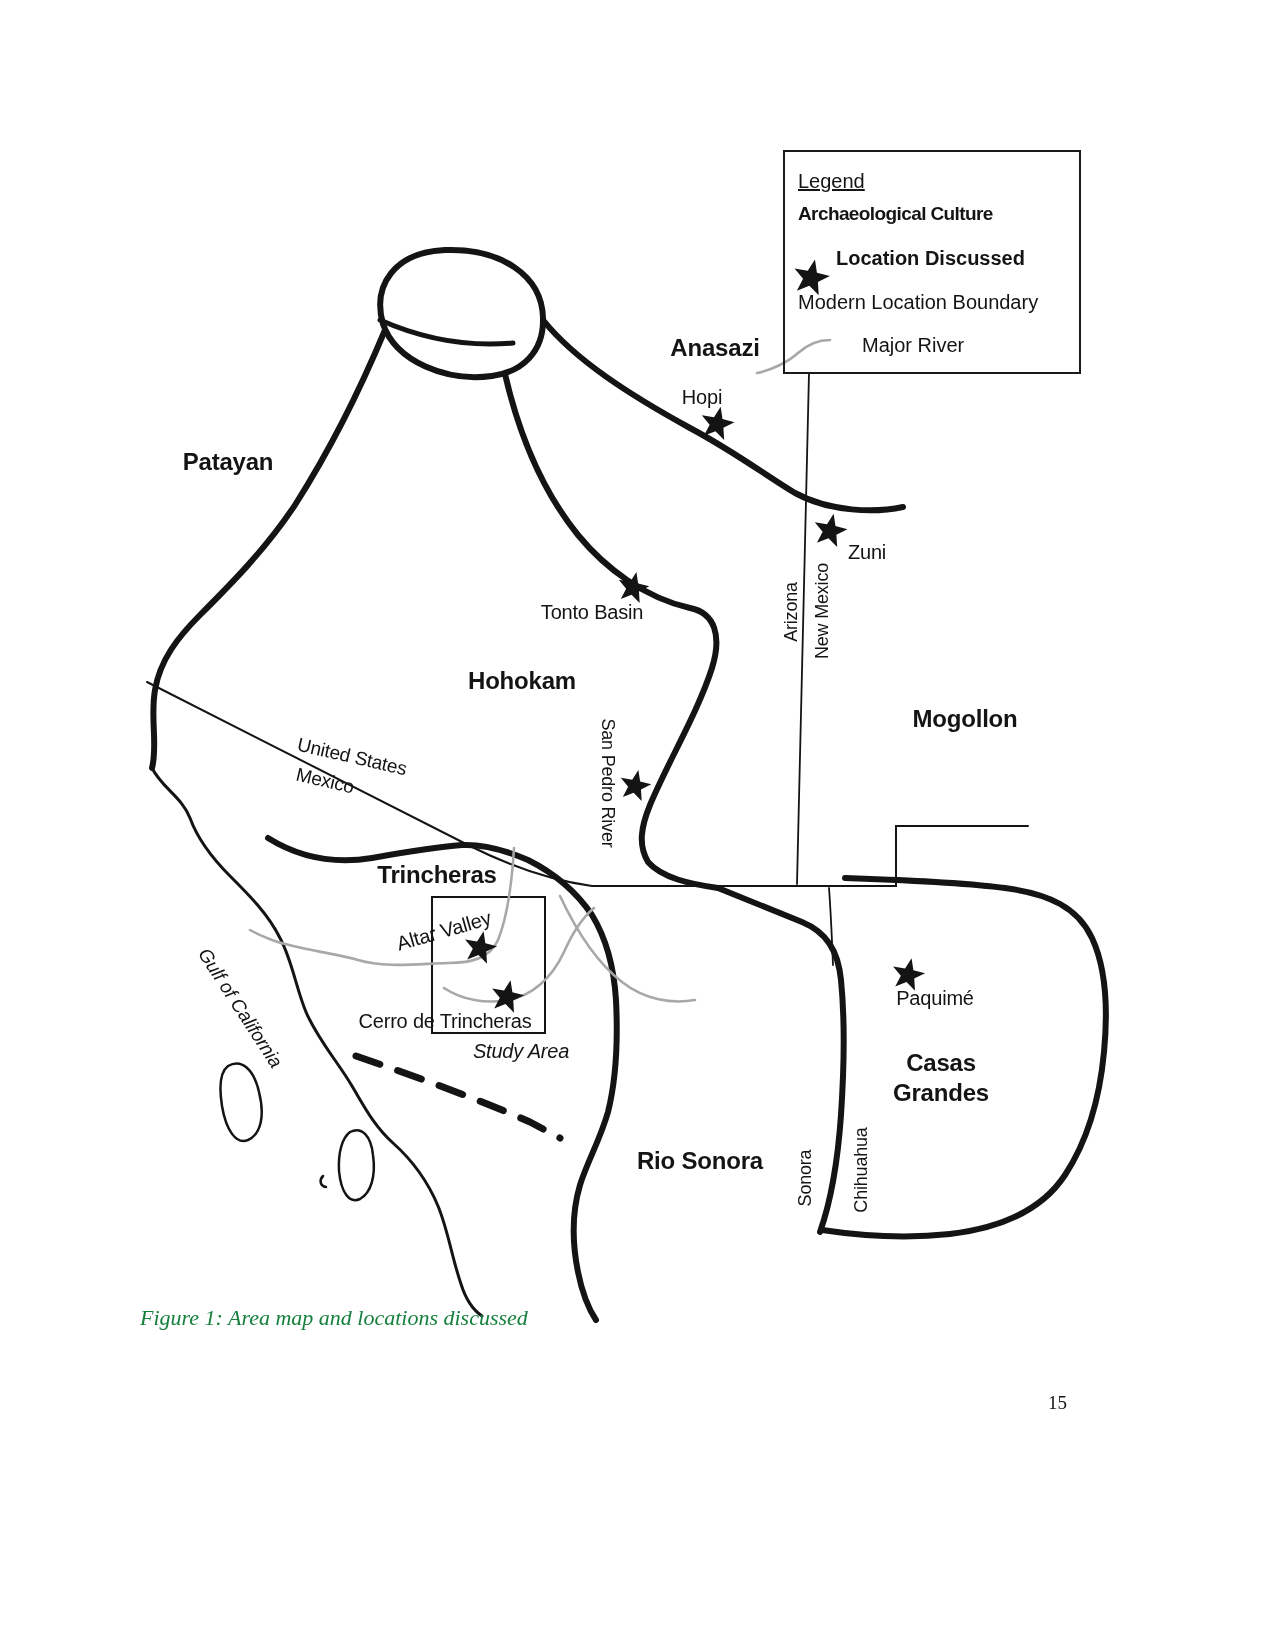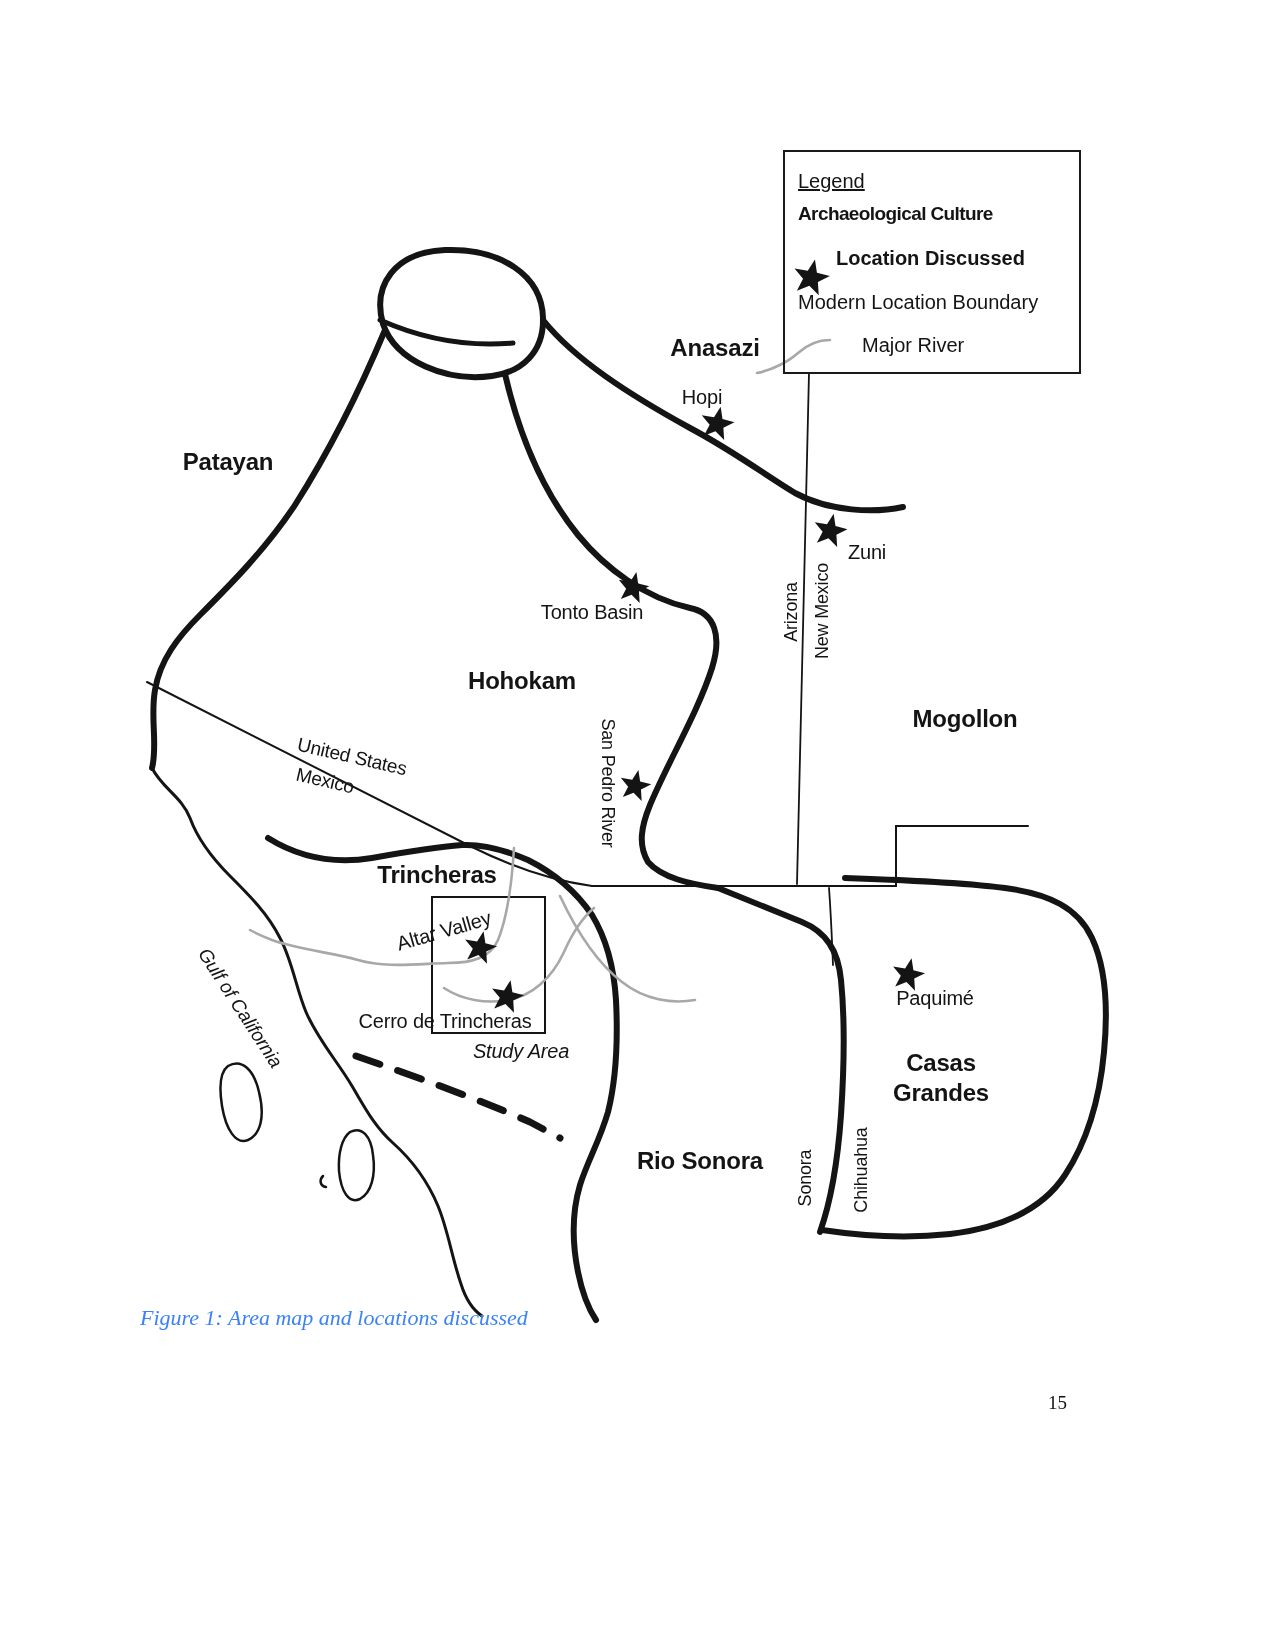--- a/index.html
+++ b/index.html
@@ -20,21 +20,21 @@
   #legend-box{position:absolute;left:783px;top:150px;width:294px;height:220px;
               border:2.5px solid #1a1a1a;z-index:2;background:transparent;}
   .legend-text{position:absolute;z-index:3;white-space:nowrap;color:#141414;}
   #legend-title{left:798px;top:170px;font-size:20px;text-decoration:underline;padding-right:6px;}
   #legend-arch{left:798px;top:203px;font-size:19px;font-weight:700;letter-spacing:-0.6px;}
   #legend-loc{left:836px;top:247px;font-size:20px;font-weight:700;}
   #legend-pol{left:798px;top:291px;font-size:20px;}
   #legend-riv{left:862px;top:334px;font-size:20px;}
   
   #caption{position:absolute;left:140px;top:1305px;z-index:3;
-           font-family:"Liberation Serif",serif;font-style:italic;font-size:22px;color:#3b82f6;}
+           font-family:"Liberation Serif",serif;font-style:italic;font-size:22px;color:#15803d;}
   #page-number{position:absolute;left:1048px;top:1392px;z-index:3;
            font-family:"Liberation Serif",serif;font-size:19px;color:#111;}
 </style>
 </head>
 <body>
 
 <div id="page">
 
   <svg id="map-svg" width="1275" height="1650" viewBox="0 0 1275 1650">
     <defs>

